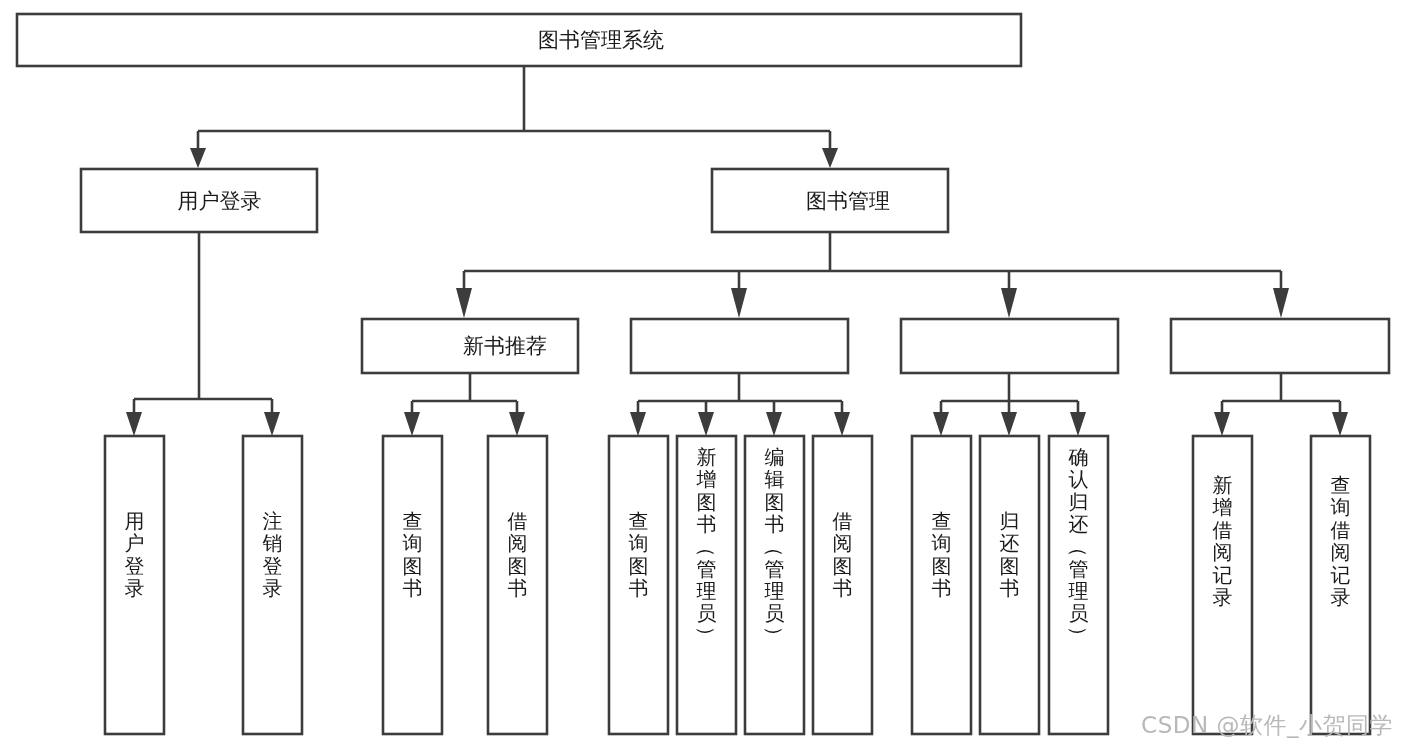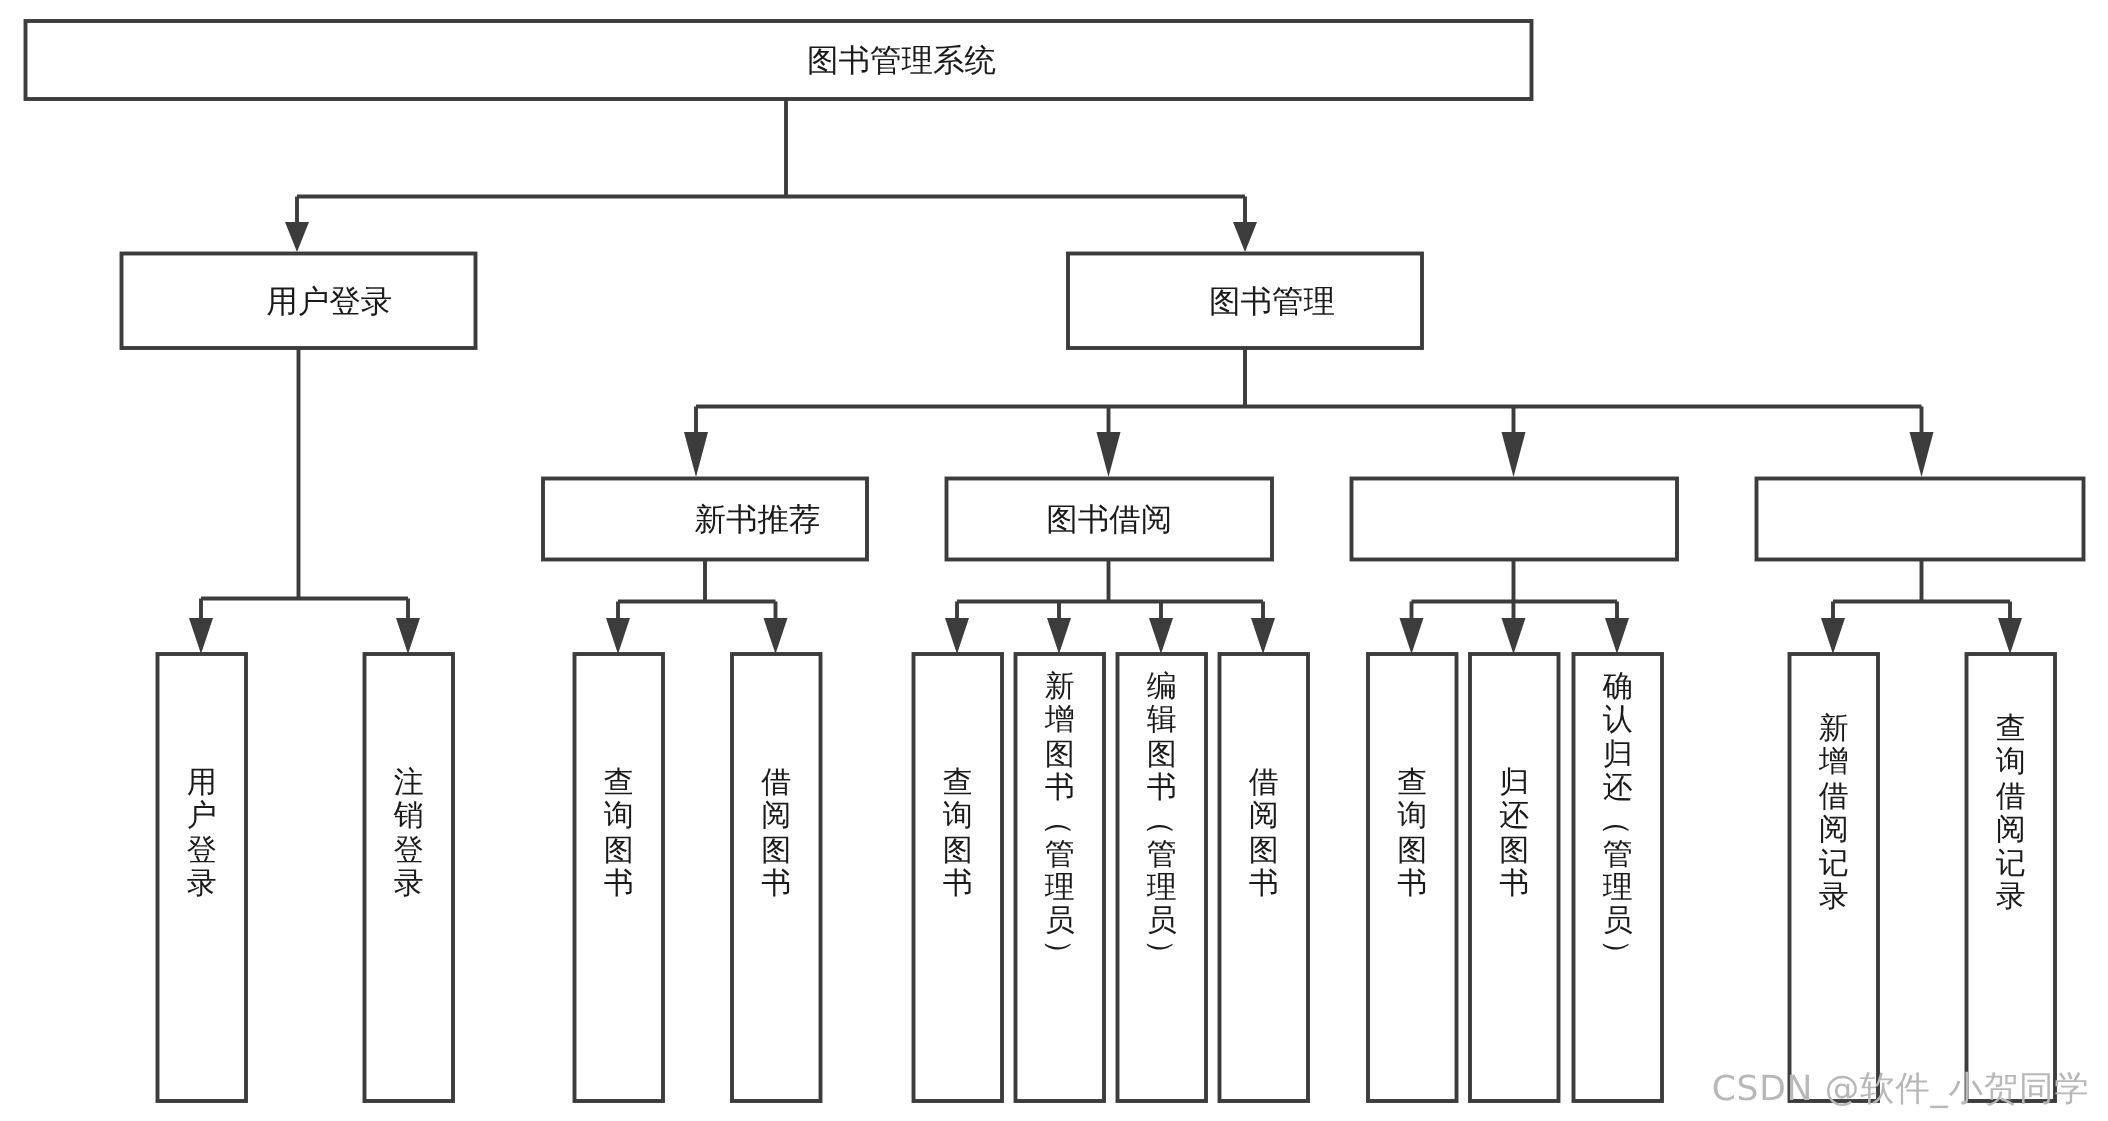--- a/index.html
+++ b/index.html
@@ -174,21 +174,20 @@
     <rect class="node-box" x="1311" y="436" width="59" height="298"></rect>
 
   </svg>
 
   <div class="hlabel" style="left:17px; top:14px; width:1168px; height:52px;">图书管理系统</div>
 
   <div class="hlabel" style="left:81px; top:169px; width:277px; height:63px;">用户登录</div>
   <div class="hlabel" style="left:712px; top:169px; width:272px; height:63px;">图书管理</div>
 
   <div class="hlabel" style="left:362px; top:319px; width:216px; height:54px;margin-left:35px;">新书推荐</div>
-  <div class="hlabel" style="left:631px; top:319px; width:217px; height:54px;">图书借阅</div>
 
   <div class="vlabel" style="left:105px; top:436px; width:59px; height:298px; padding-top:74px;">
       <span>用</span>
       <span>户</span>
       <span>登</span>
       <span>录</span>
     </div>
   <div class="vlabel" style="left:243px; top:436px; width:59px; height:298px; padding-top:74px;">
       <span>注</span>
       <span>销</span>

